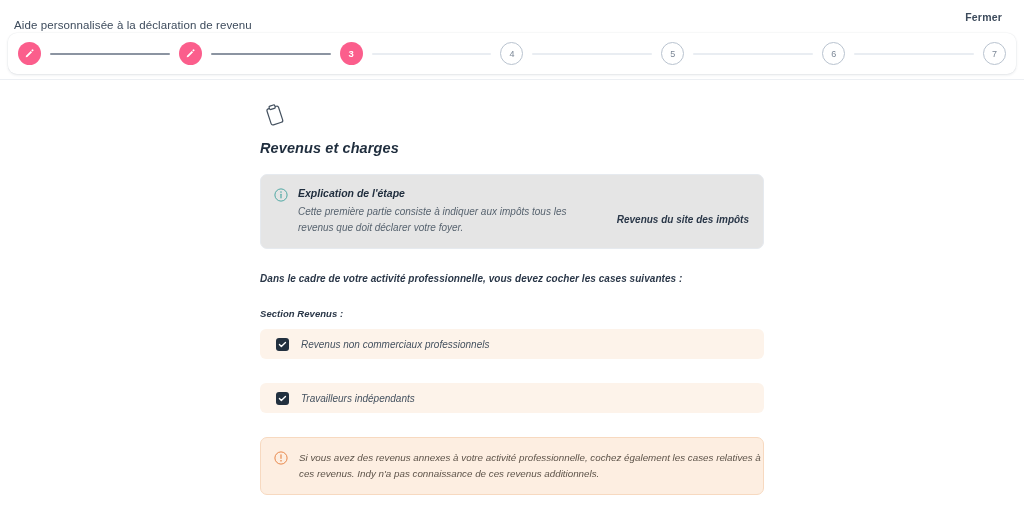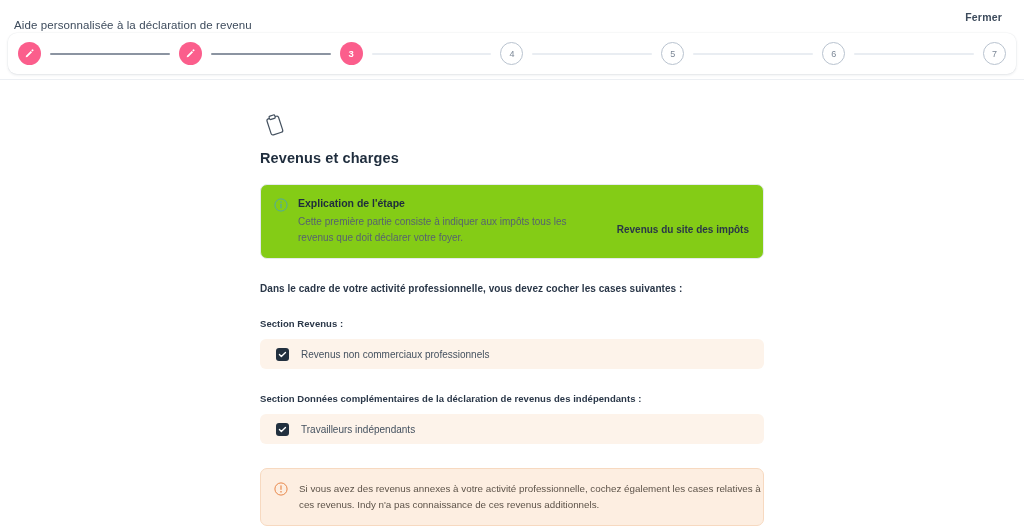--- a/index.html
+++ b/index.html
@@ -110,42 +110,43 @@
   
   .main {
     flex: 1 1 auto;
     border-top: 1px solid #eceff3;
     overflow: hidden;
     background: #ffffff;
     position: relative;
   }
   .content {
     width: 504px;
-    margin: 10px auto;
+    margin: 0 auto;
     padding: 22px 0 0 0;
+    font-style: italic;
   }
 
   .doc-icon { width: 30px; height: 28px; margin-bottom: 10px; display:block; }
 
   .page-title {
     font-size: 14.5px;
     font-weight: 700;
     color: #1f2d3d;
     letter-spacing: 0.1px;
     margin-bottom: 18px;
   }
 
   
   .explain-card {
     border: 1px solid #e6eaef;
     border-radius: 7px;
     padding: 12px 14px 13px 13px;
     display: flex;
     gap: 10px;
-    background: #84cc16;
+    background: #e5e5e5;
     margin-bottom: 24px;
   }
   .explain-body { flex: 1 1 auto; min-width: 0; }
   .explain-row { display: flex; align-items: flex-start; gap: 12px; }
   .explain-texts { flex: 1 1 auto; }
   .explain-title {
     font-size: 10.5px;
     font-weight: 700;
     color: #1f2d3d;
     margin-bottom: 5px;
@@ -313,21 +314,20 @@
       <div id="sections">
           <div class="section-label">Section Revenus :</div>
           <div class="check-row">
             <span class="checkbox">
               <svg viewBox="0 0 10 10" xmlns="http://www.w3.org/2000/svg">
                 <path d="M1.6 5.1l2.1 2.2 4.6-4.6" stroke="#ffffff" stroke-width="1.5" fill="none" stroke-linecap="round" stroke-linejoin="round"></path>
               </svg>
             </span>
             <span class="check-label">Revenus non commerciaux professionnels</span>
           </div>
-          <div class="section-label">Section Données complémentaires de la déclaration de revenus des indépendants :</div>
           <div class="check-row">
             <span class="checkbox">
               <svg viewBox="0 0 10 10" xmlns="http://www.w3.org/2000/svg">
                 <path d="M1.6 5.1l2.1 2.2 4.6-4.6" stroke="#ffffff" stroke-width="1.5" fill="none" stroke-linecap="round" stroke-linejoin="round"></path>
               </svg>
             </span>
             <span class="check-label">Travailleurs indépendants</span>
           </div>
         </div>
 

